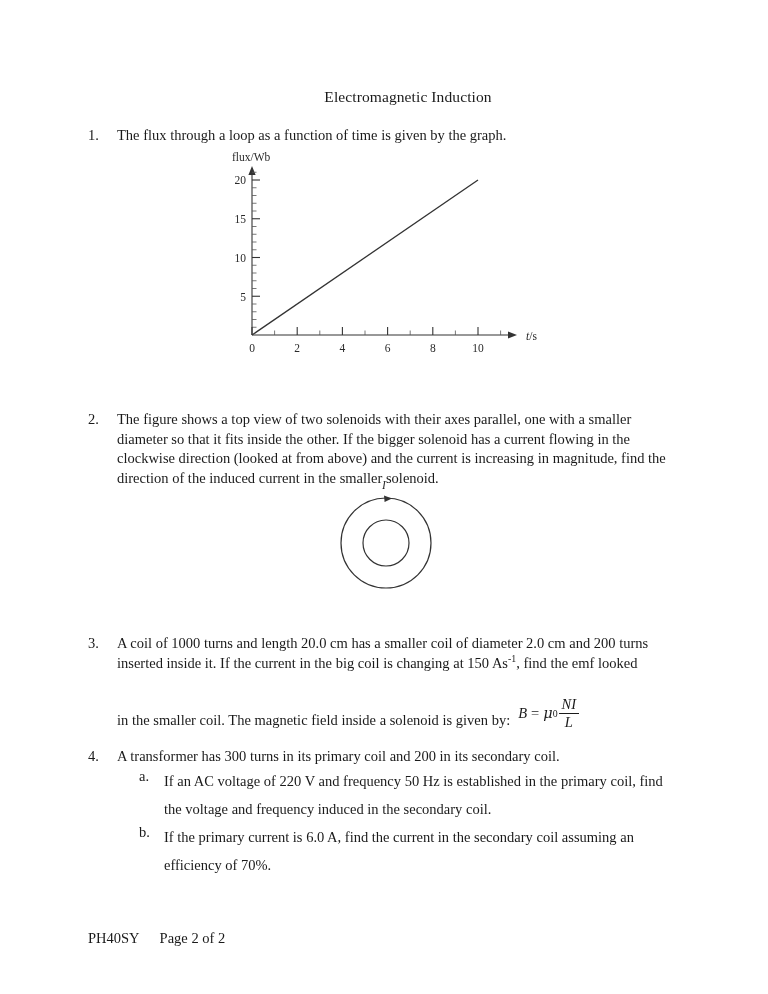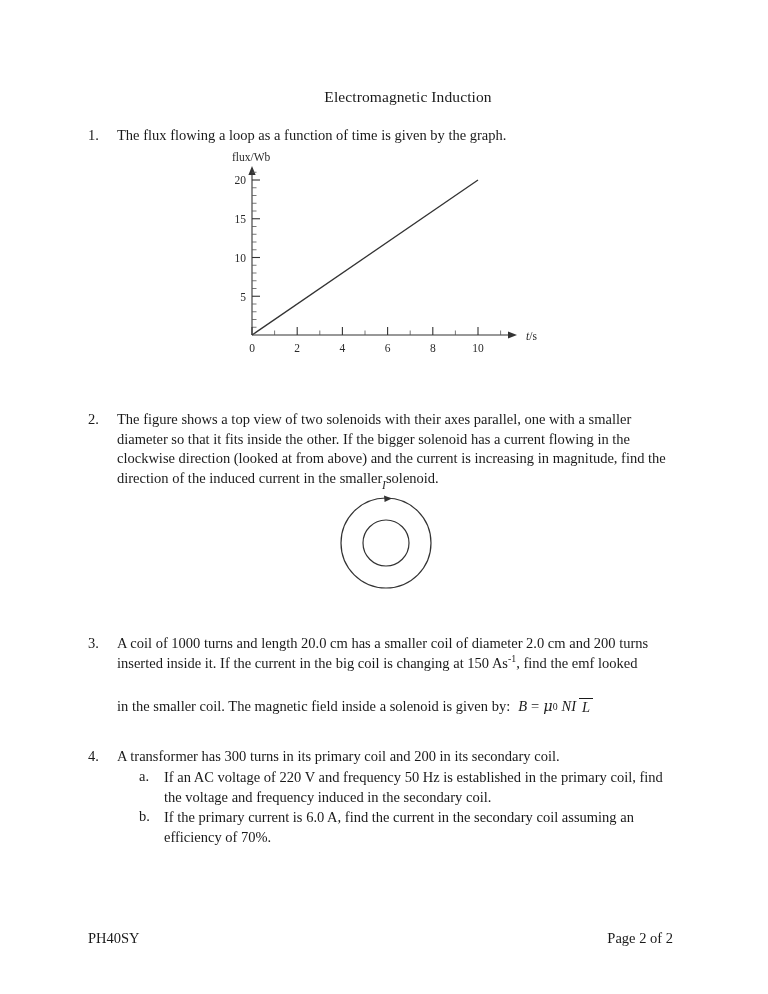--- a/index.html
+++ b/index.html
@@ -99,28 +99,29 @@
   .sub-label {
     width: 25px;
     flex: 0 0 25px;
     margin-left: 22px;
     font-size: 14.5px;
     line-height: 19.5px;
   }
   .sub-text {
     flex: 1 1 auto;
     font-size: 14.5px;
-    line-height: 20px;
+    line-height: 28px;
   }
 
   
   .mi { font-style: italic; font-family: "Liberation Serif", serif; }
   .sup { font-size: 0.68em; vertical-align: super; line-height: 0; }
   .frac {
     display: inline-flex;
+    flex-direction: column;
     align-items: center;
     vertical-align: middle;
     margin: 0 1px;
     line-height: 1.05;
   }
   .frac .num {
     font-style: italic;
     font-size: 14.5px;
     padding: 0 3px 1px 3px;
   }
@@ -156,34 +157,35 @@
     fill: #2a2a2a;
   }
 
   
   .footer {
     position: absolute;
     left: 88px;
     top: 930px;
     width: 585px;
     display: flex;
-    justify-content: space-between;
-    font-size: 14.5px;
+    justify-content: flex-start;
+    font-size: 14.5px;
+    gap: 20px;
   }
 </style>
 </head>
 <body>
 
 <div class="page">
 
   <div class="doc-title">Electromagnetic Induction</div>
 
   <div class="question" id="q1">
     <div class="q-num">1.</div>
-    <div class="q-body">The flux flowing a loop as a function of time is given by the graph.</div>
+    <div class="q-body">The flux through a loop as a function of time is given by the graph.</div>
   </div>
 
   <div class="figure-graph">
     <svg width="350" height="215" viewBox="0 0 350 215" xmlns="http://www.w3.org/2000/svg">
 
       <text x="22" y="16" font-size="11.5">flux/Wb</text>
 
       <text x="316" y="195" font-size="11.5"><tspan font-style="italic">t</tspan>/s</text>
 
       <line x1="42" y1="190" x2="42" y2="27" stroke="#333333" stroke-width="1.1"></line>

